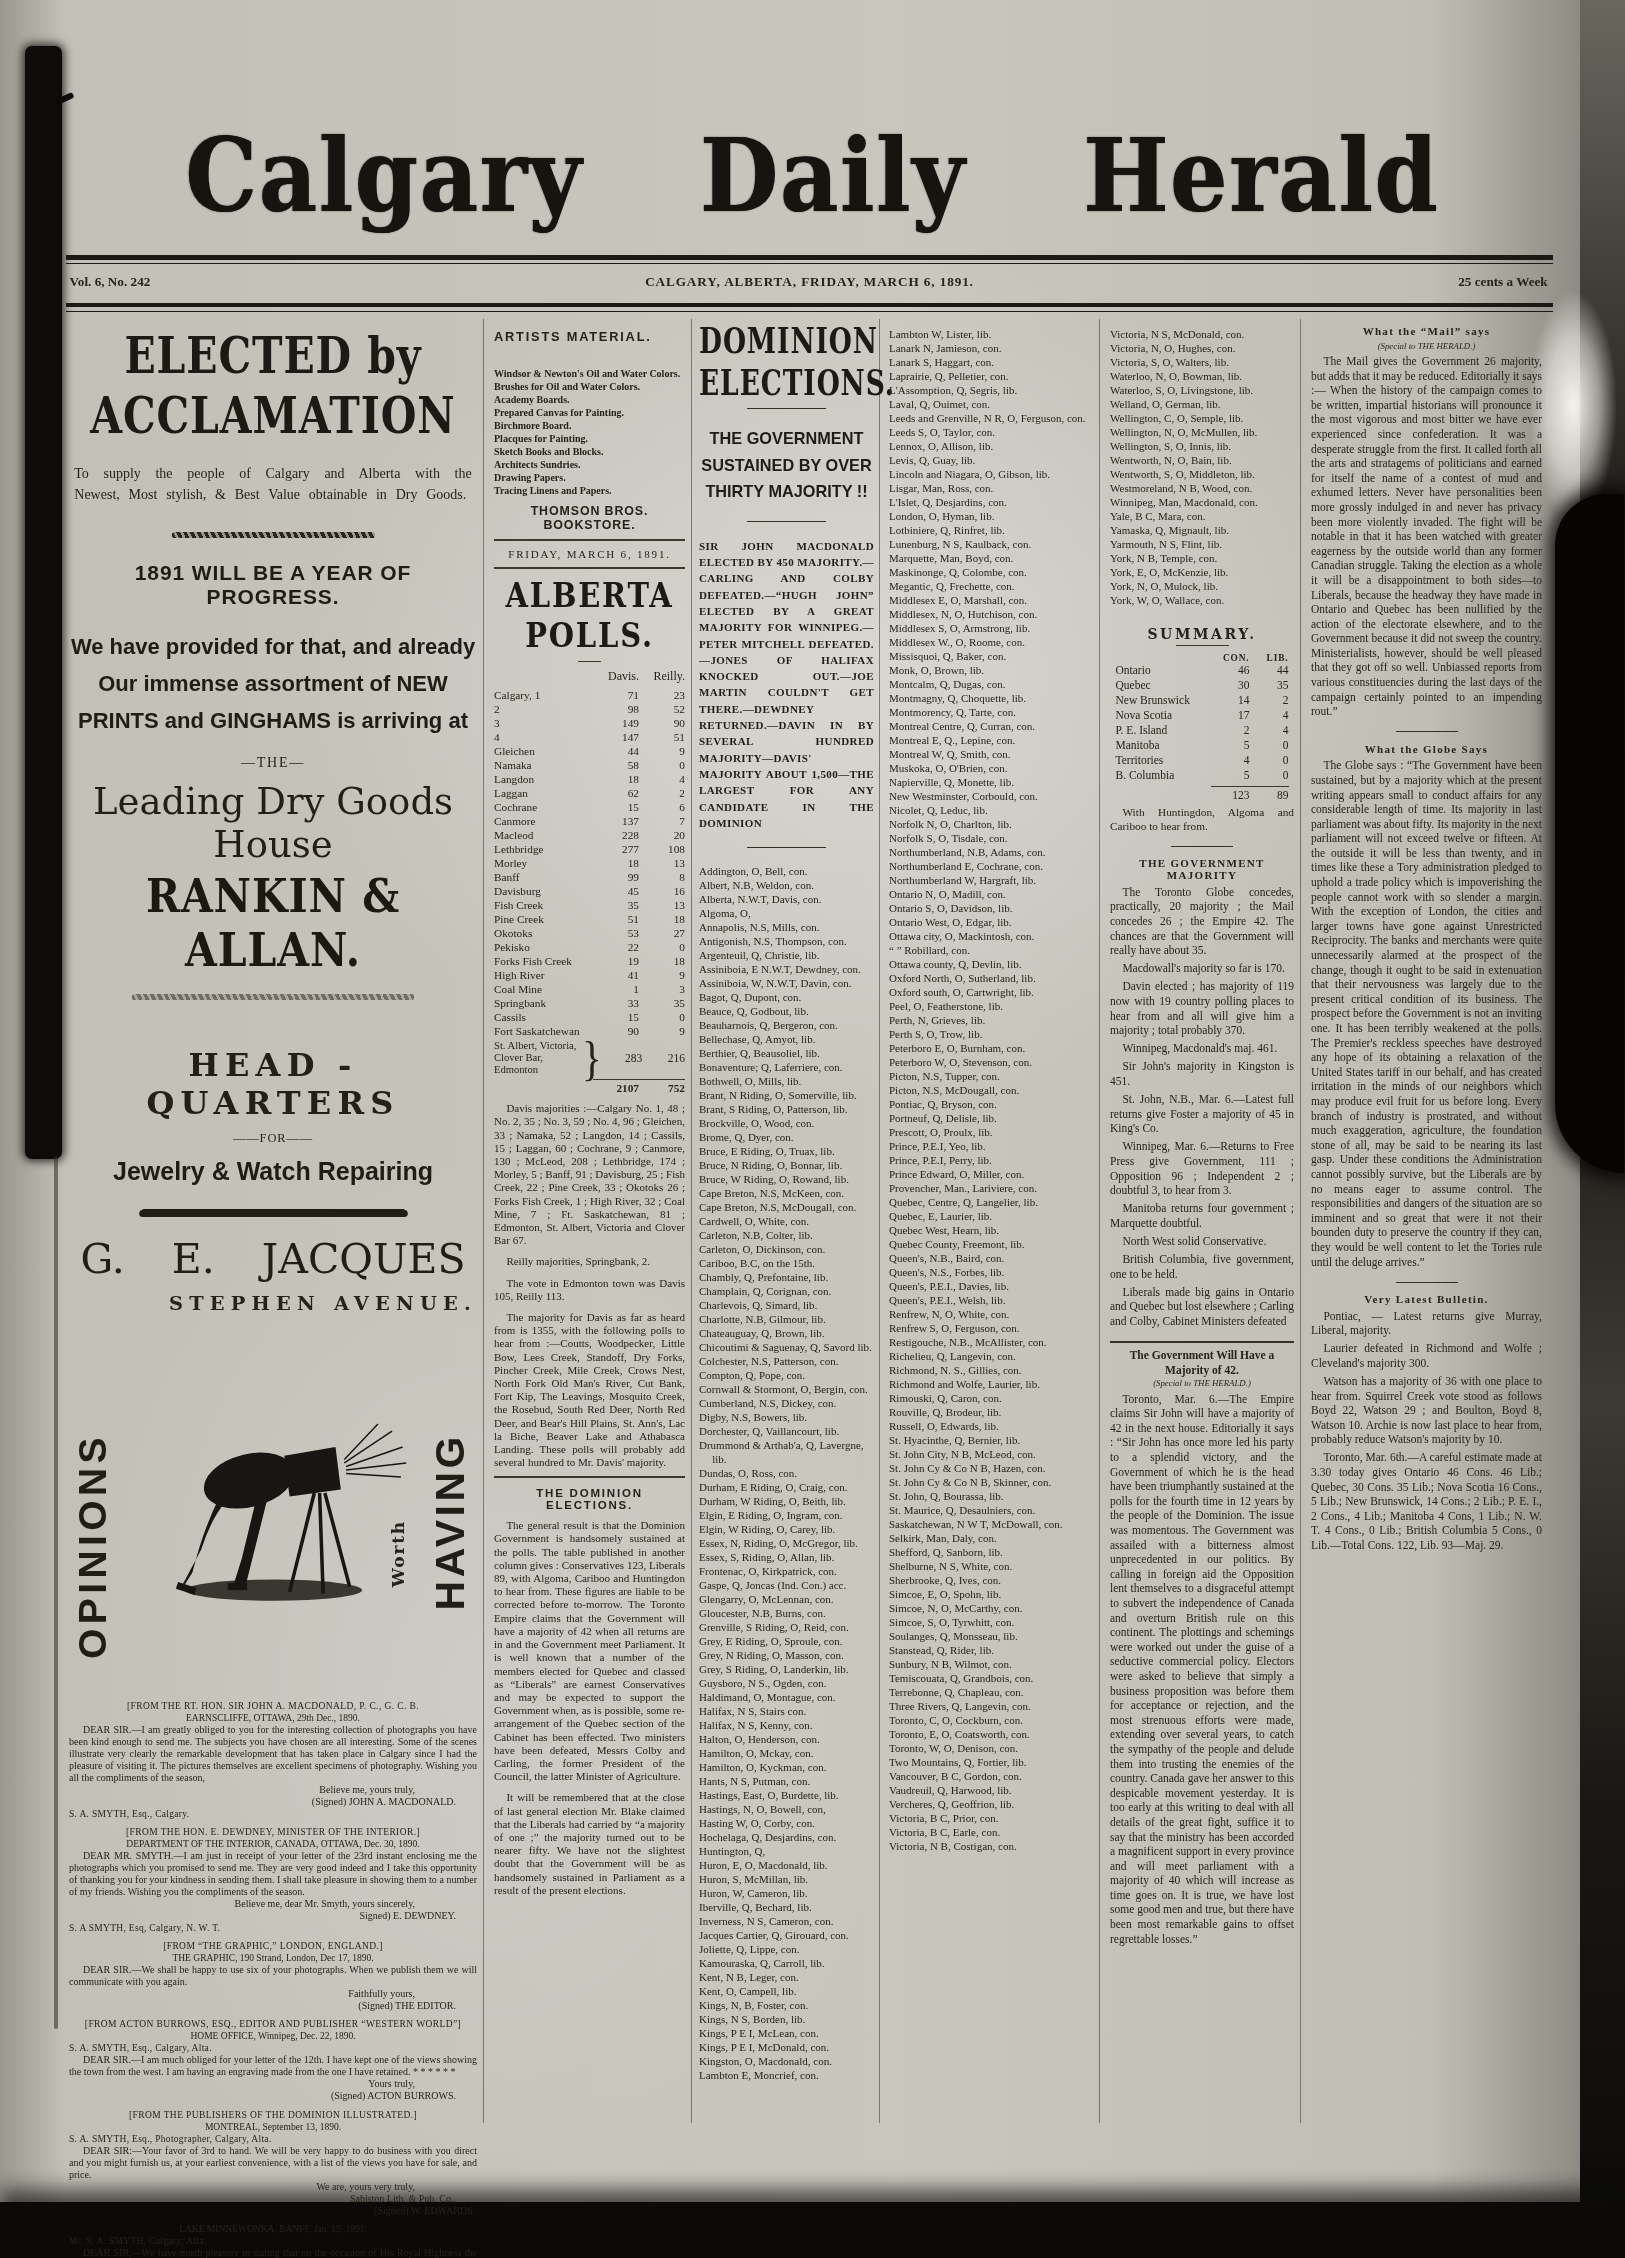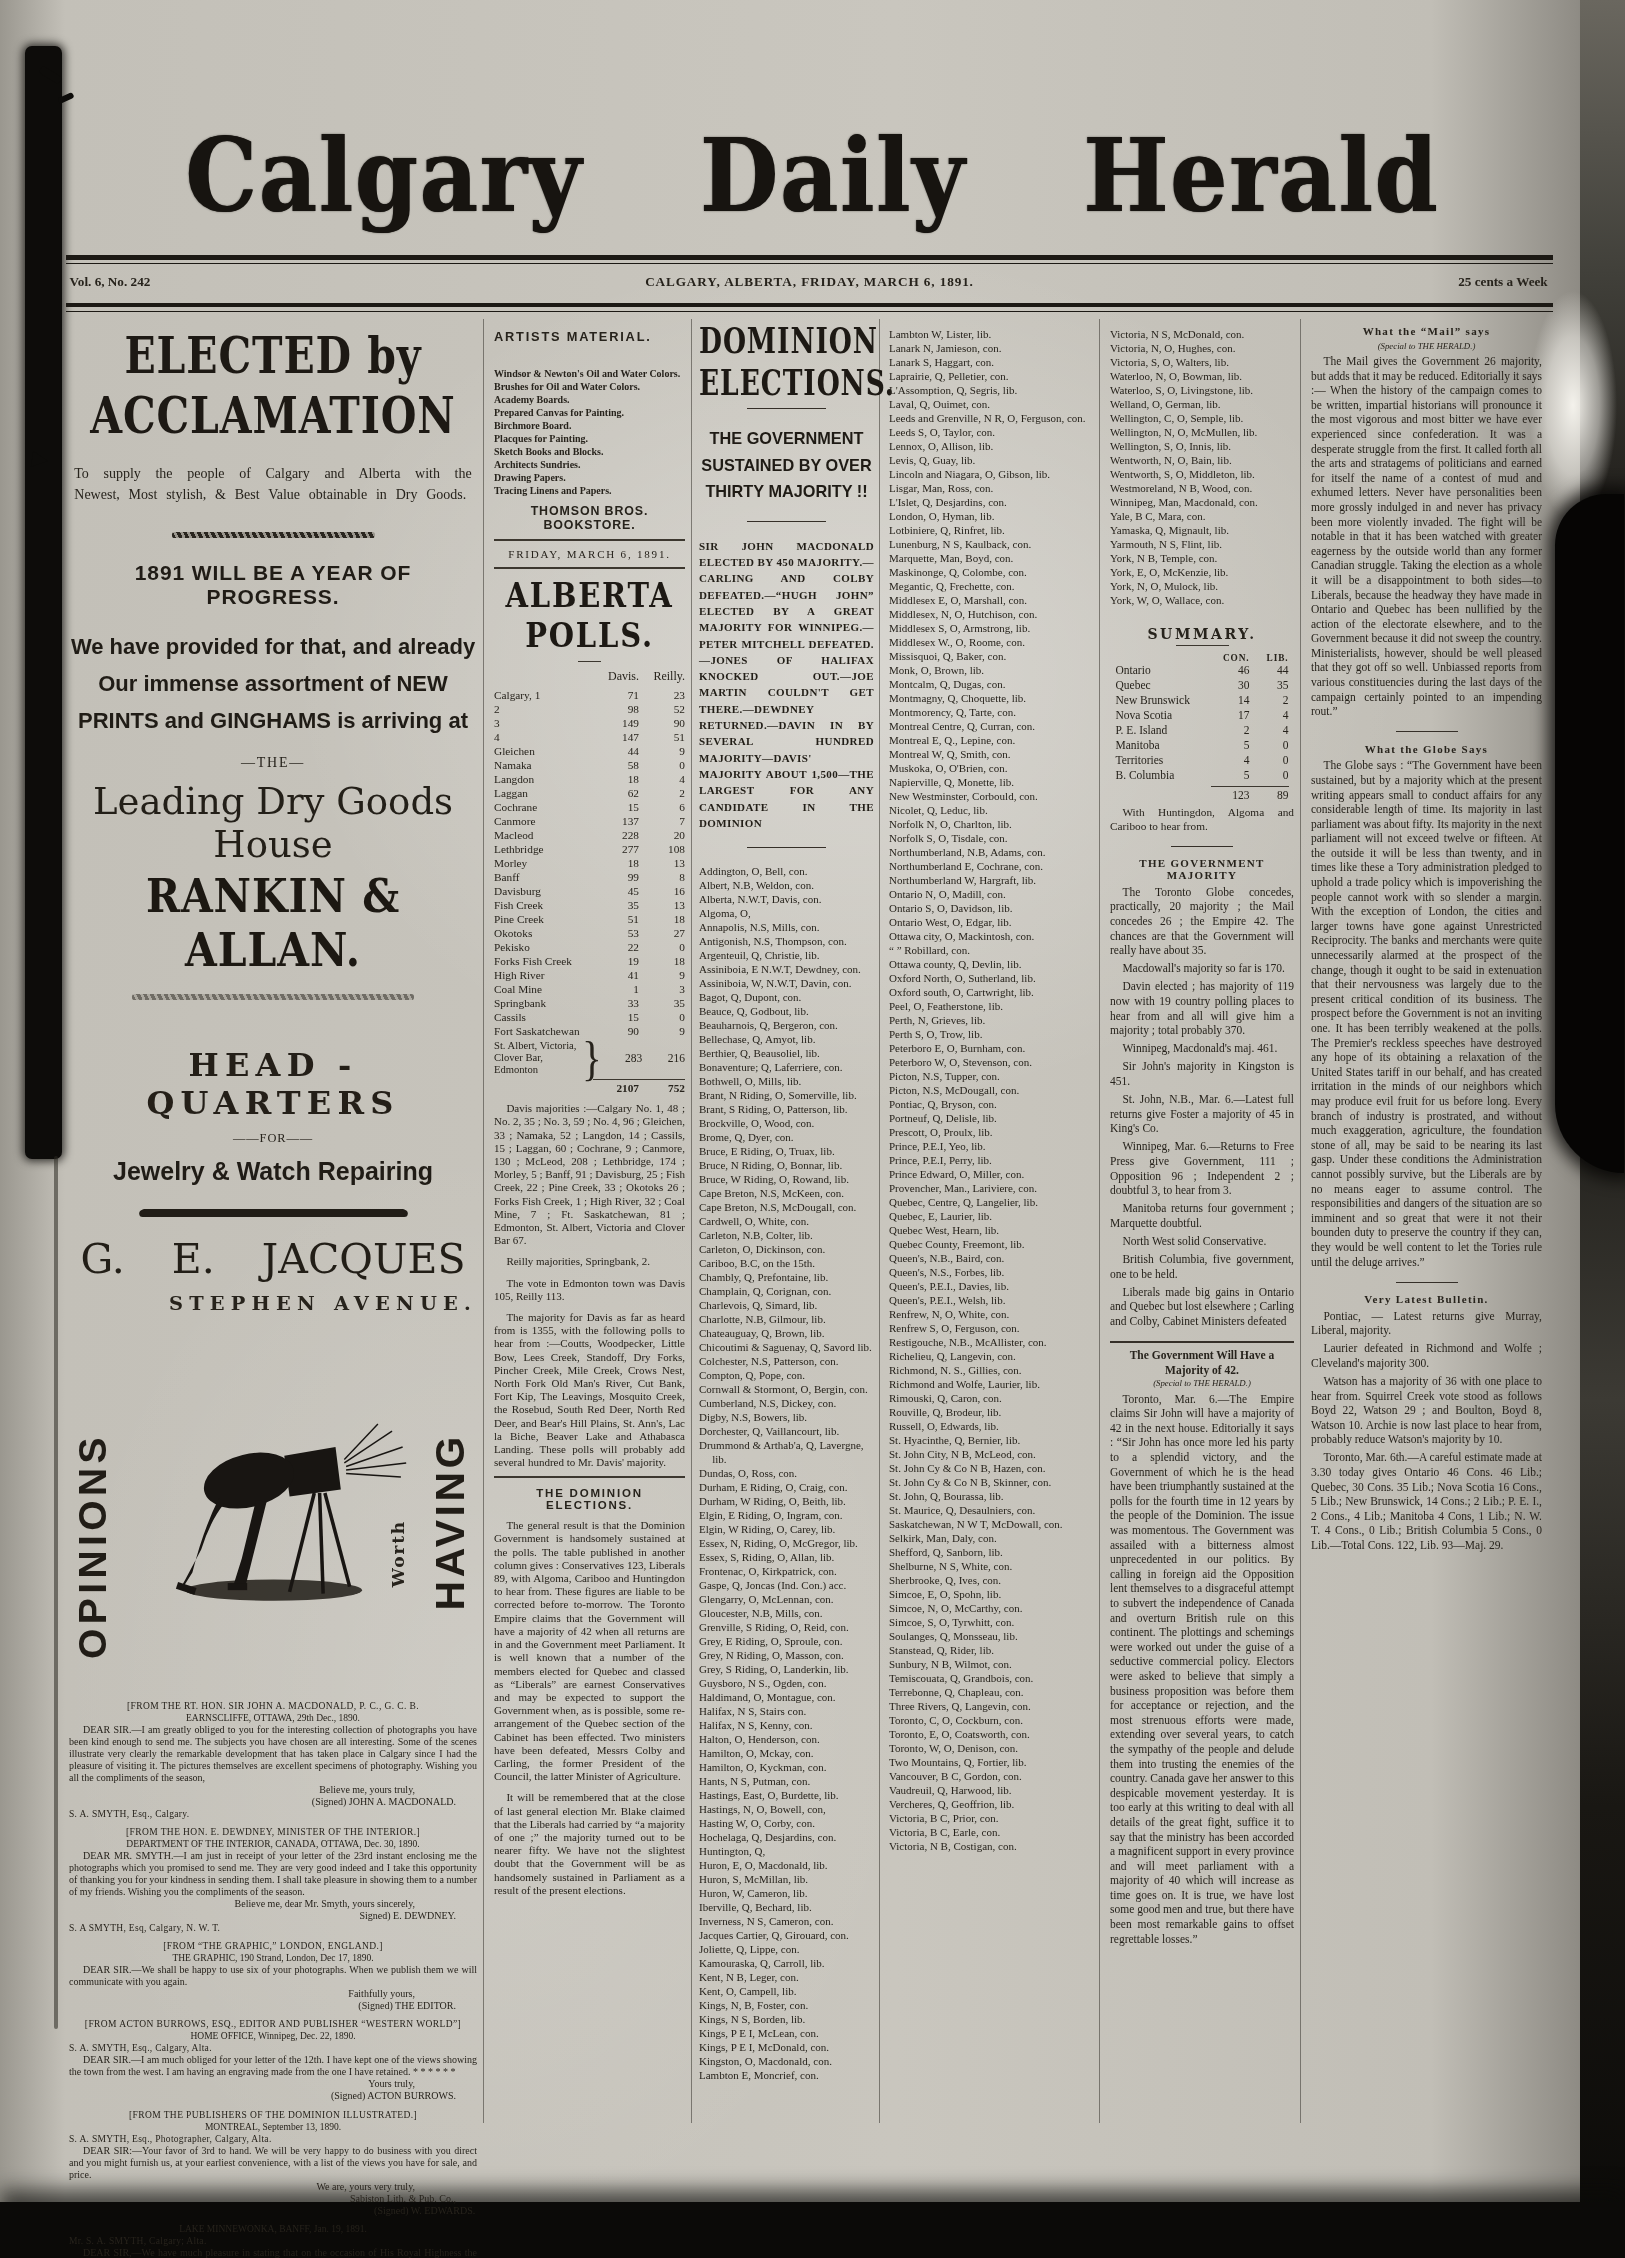--- a/index.html
+++ b/index.html
@@ -562,21 +562,21 @@
         <div class="riding">Dundas, O, Ross, con.</div>
         <div class="riding">Durham, E Riding, O, Craig, con.</div>
         <div class="riding">Durham, W Riding, O, Beith, lib.</div>
         <div class="riding">Elgin, E Riding, O, Ingram, con.</div>
         <div class="riding">Elgin, W Riding, O, Carey, lib.</div>
         <div class="riding">Essex, N, Riding, O, McGregor, lib.</div>
         <div class="riding">Essex, S, Riding, O, Allan, lib.</div>
         <div class="riding">Frontenac, O, Kirkpatrick, con.</div>
         <div class="riding">Gaspe, Q, Joncas (Ind. Con.) acc.</div>
         <div class="riding">Glengarry, O, McLennan, con.</div>
-        <div class="riding">Gloucester, N.B, Mills, con.</div>
+        <div class="riding">Gloucester, N.B, Burns, con.</div>
         <div class="riding">Grenville, S Riding, O, Reid, con.</div>
         <div class="riding">Grey, E Riding, O, Sproule, con.</div>
         <div class="riding">Grey, N Riding, O, Masson, con.</div>
         <div class="riding">Grey, S Riding, O, Landerkin, lib.</div>
         <div class="riding">Guysboro, N S., Ogden, con.</div>
         <div class="riding">Haldimand, O, Montague, con.</div>
         <div class="riding">Halifax, N S, Stairs con.</div>
         <div class="riding">Halifax, N S, Kenny, con.</div>
         <div class="riding">Halton, O, Henderson, con.</div>
         <div class="riding">Hamilton, O, Mckay, con.</div>

